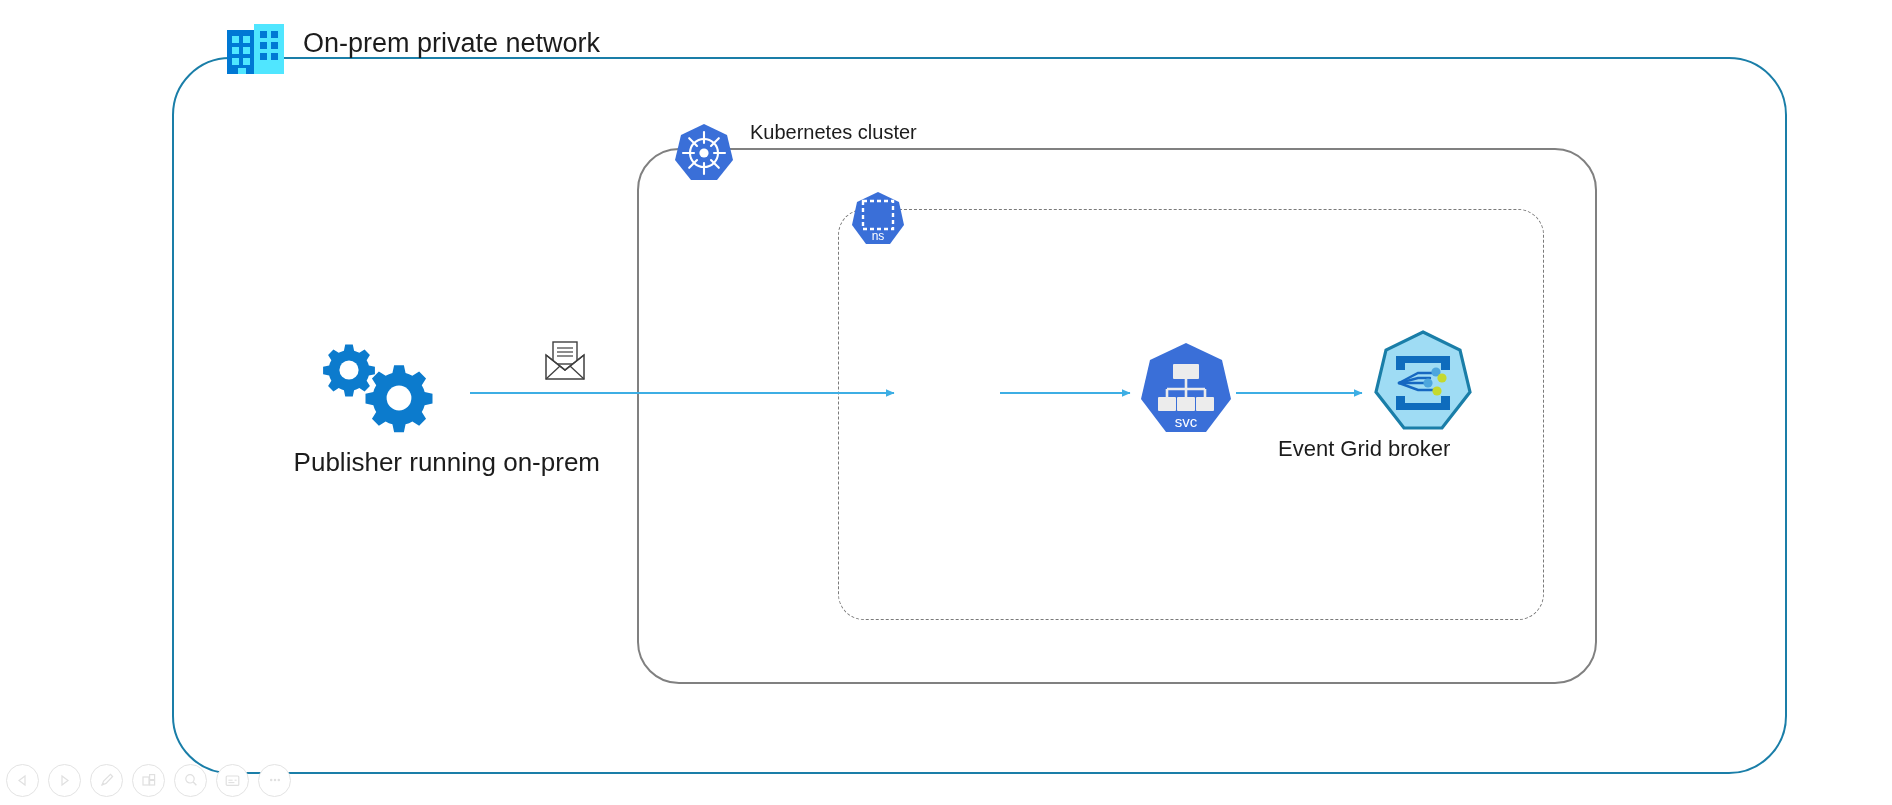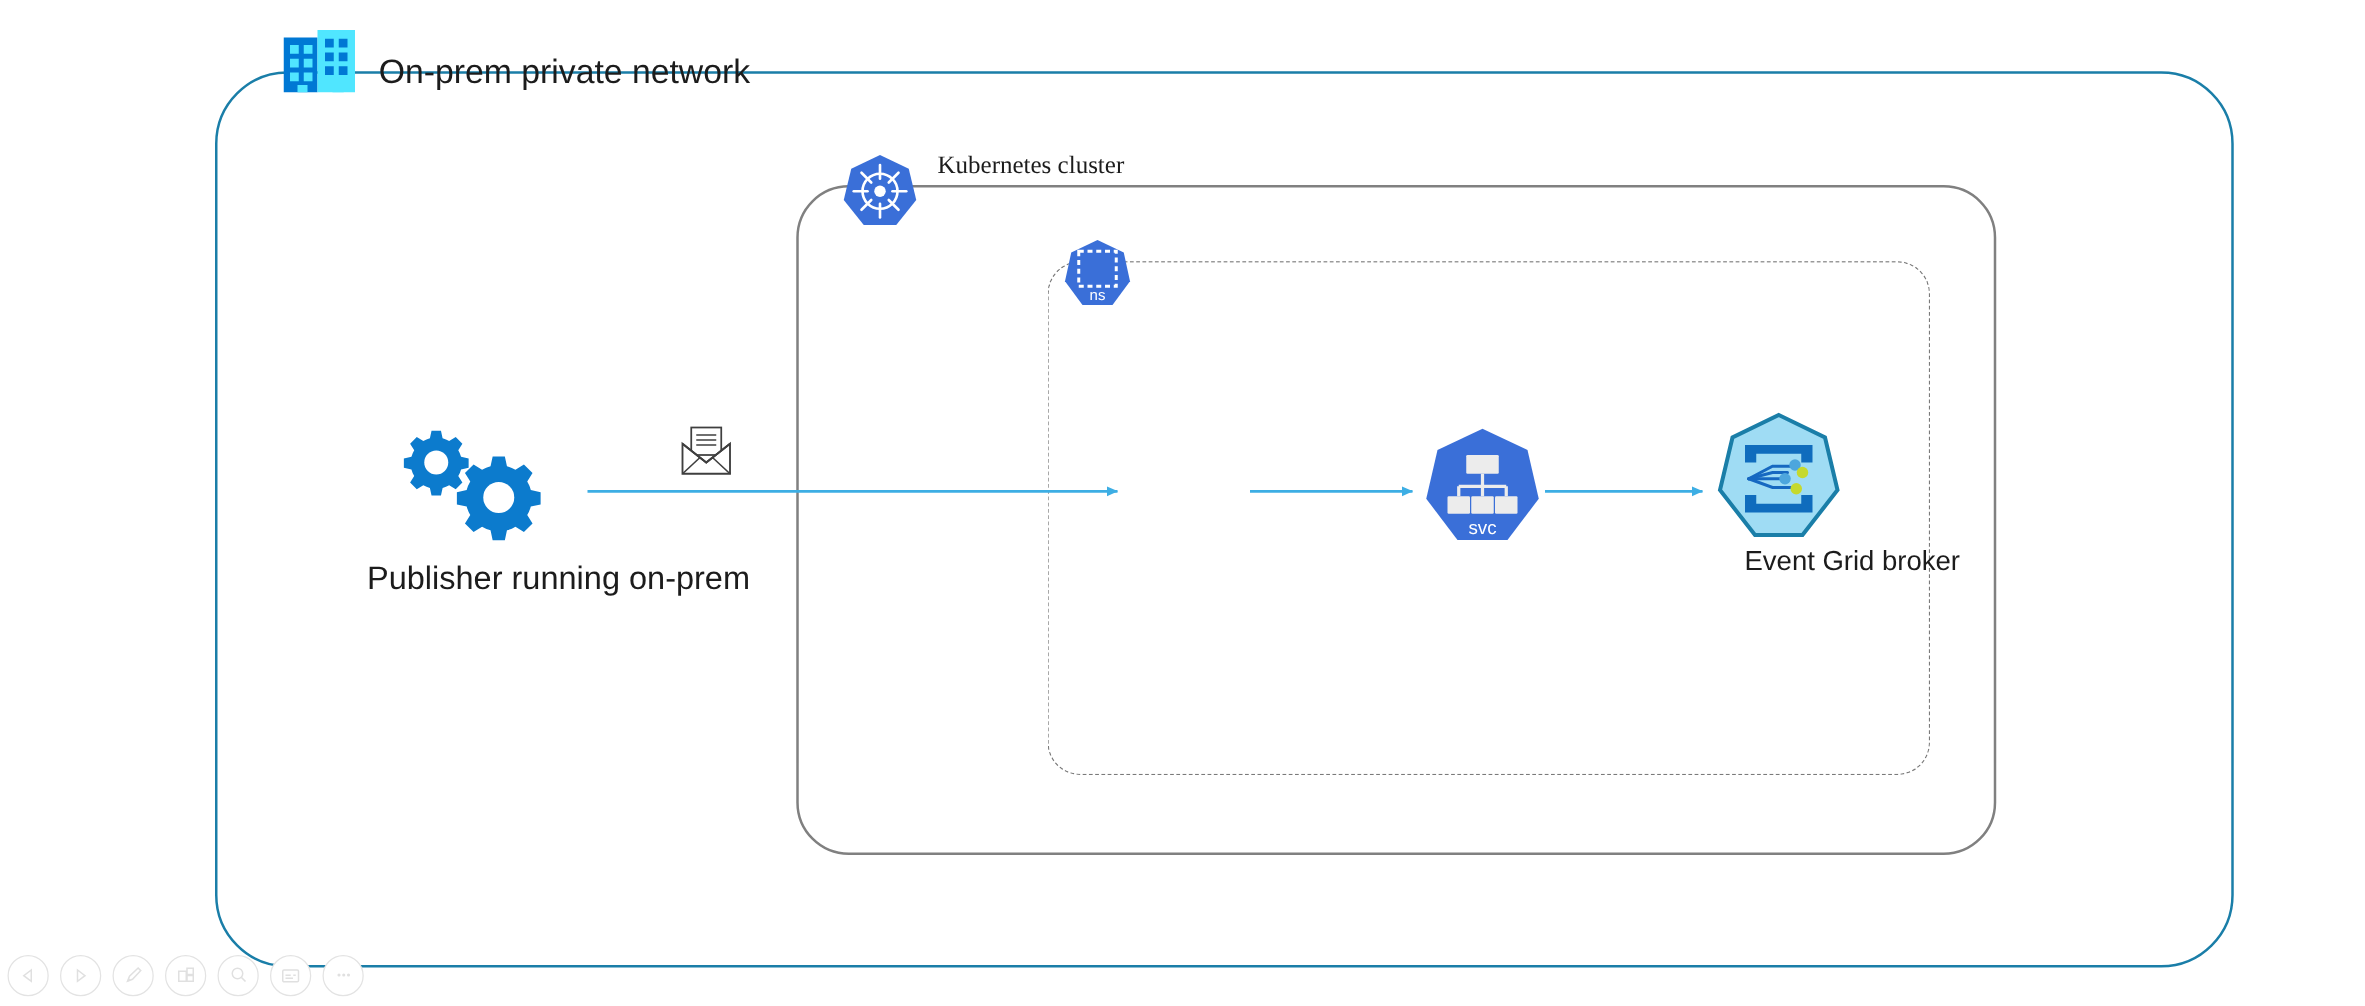--- a/index.html
+++ b/index.html
@@ -55,27 +55,25 @@
   .boundary-label {
     position: absolute;
     color: #1c1c1c;
     white-space: nowrap;
     line-height: 1;
   }
   #onprem-label {
     left: 303px;
     top: 30px;
     font-size: 27px;
-    margin-top: 14px;
   }
   #k8s-label {
     left: 750px;
     top: 122px;
     font-size: 20px;
-    font-family: Liberation Serif, serif;
   }
 
   
   .badge {
     position: absolute;
   }
 
   #building-icon {
     left: 226px;
     top: 24px;
@@ -143,21 +141,21 @@
     left: 1368px;
     top: 328px;
     width: 110px;
     height: 110px;
   }
   #eventgrid-label {
     position: absolute;
     left: 1278px;
     top: 436px;
     width: 290px;
-    text-align: right;
+    text-align: left;
     font-size: 22px;
     color: #1c1c1c;
     white-space: nowrap;
   }
 
   
   #connectors {
     position: absolute;
     left: 0;
     top: 0;

